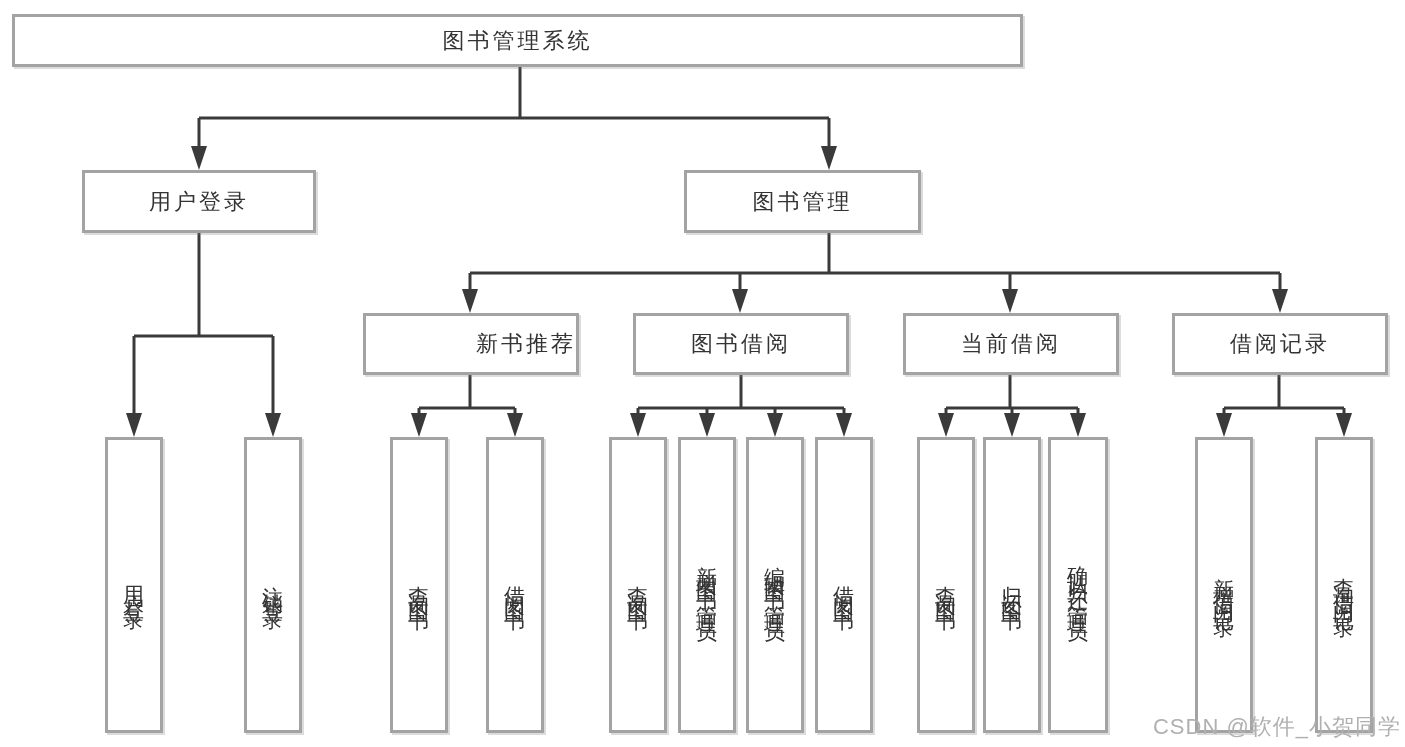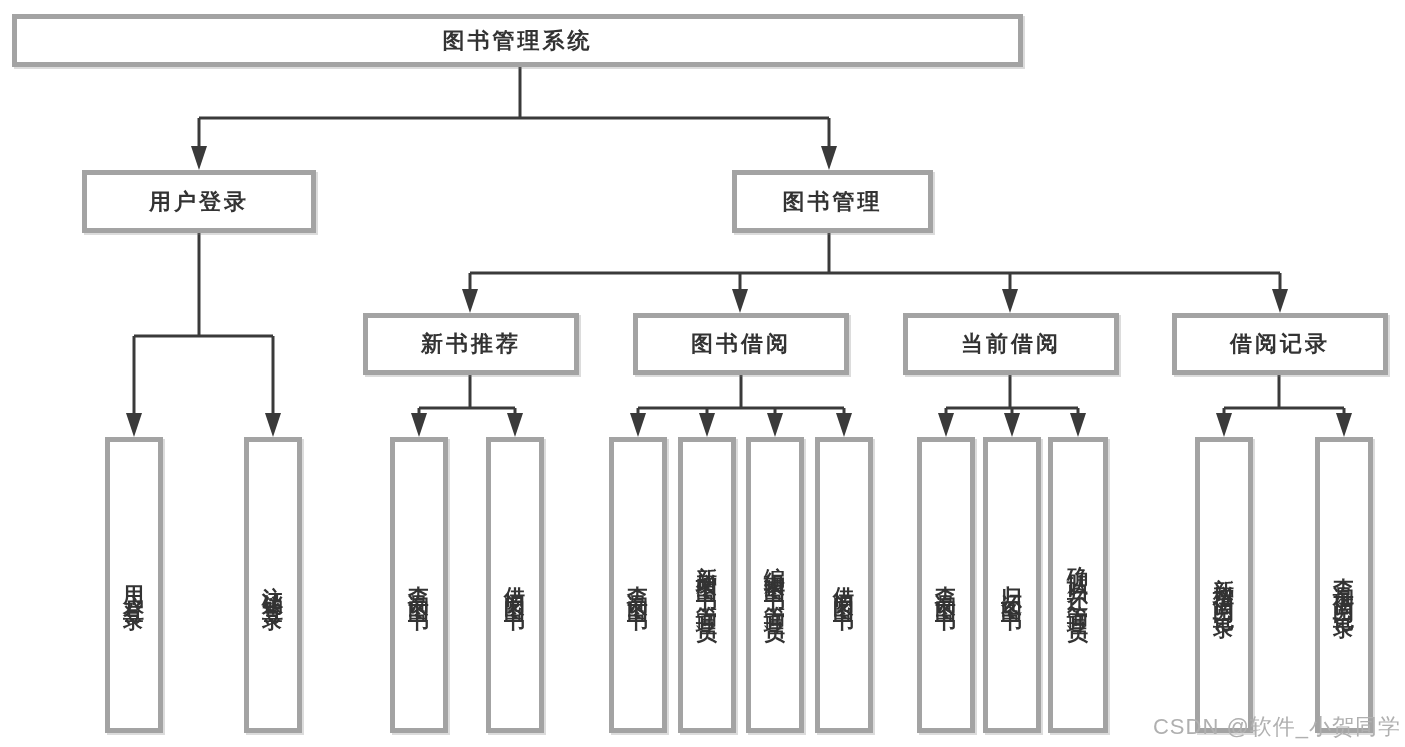--- a/index.html
+++ b/index.html
@@ -15,27 +15,26 @@
   .connectors {
     position: absolute;
     left: 0; top: 0;
     width: 1405px; height: 747px;
   }
   .connectors path { stroke: #3a3a3a; stroke-width: 3; fill: none; }
   .connectors polygon { fill: #3a3a3a; }
   .box {
     position: absolute;
     background: #ffffff;
-    border: 5px solid #a3a3a3;
+    border: 3px solid #a3a3a3;
     box-sizing: border-box;
     display: flex;
     align-items: center;
     justify-content: center;
     box-shadow: 2px 2px 0 rgba(130,130,130,0.28);
-    font-weight: bold;
   }
   .hlabel {
     font-size: 22px;
     letter-spacing: 3px;
     white-space: nowrap;
     color: #333333;
   }
   .vbox .vlabel {
     writing-mode: vertical-rl;
     text-orientation: mixed;
@@ -141,25 +140,25 @@
     </g>
   </svg>
 
   <div class="box" style="left:12px; top:14px; width:1011px; height:53px;">
     <span class="hlabel">图书管理系统</span>
   </div>
 
   <div class="box lvl2" style="left:82px; width:234px;">
     <span class="hlabel">用户登录</span>
   </div>
-  <div class="box lvl2" style="left:732px; width:201px;">
+  <div class="box lvl2" style="left:684px; width:237px;">
     <span class="hlabel">图书管理</span>
   </div>
 
-  <div class="box lvl3" style="left:363px;">
+  <div class="box lvl3" style="left:363px;justify-content:flex-end;">
     <span class="hlabel">新书推荐</span>
   </div>
   <div class="box lvl3" style="left:903px;">
     <span class="hlabel">当前借阅</span>
   </div>
   <div class="box lvl3" style="left:633px;">
     <span class="hlabel">图书借阅</span>
   </div>
   <div class="box lvl3" style="left:1172px;">
     <span class="hlabel">借阅记录</span>

